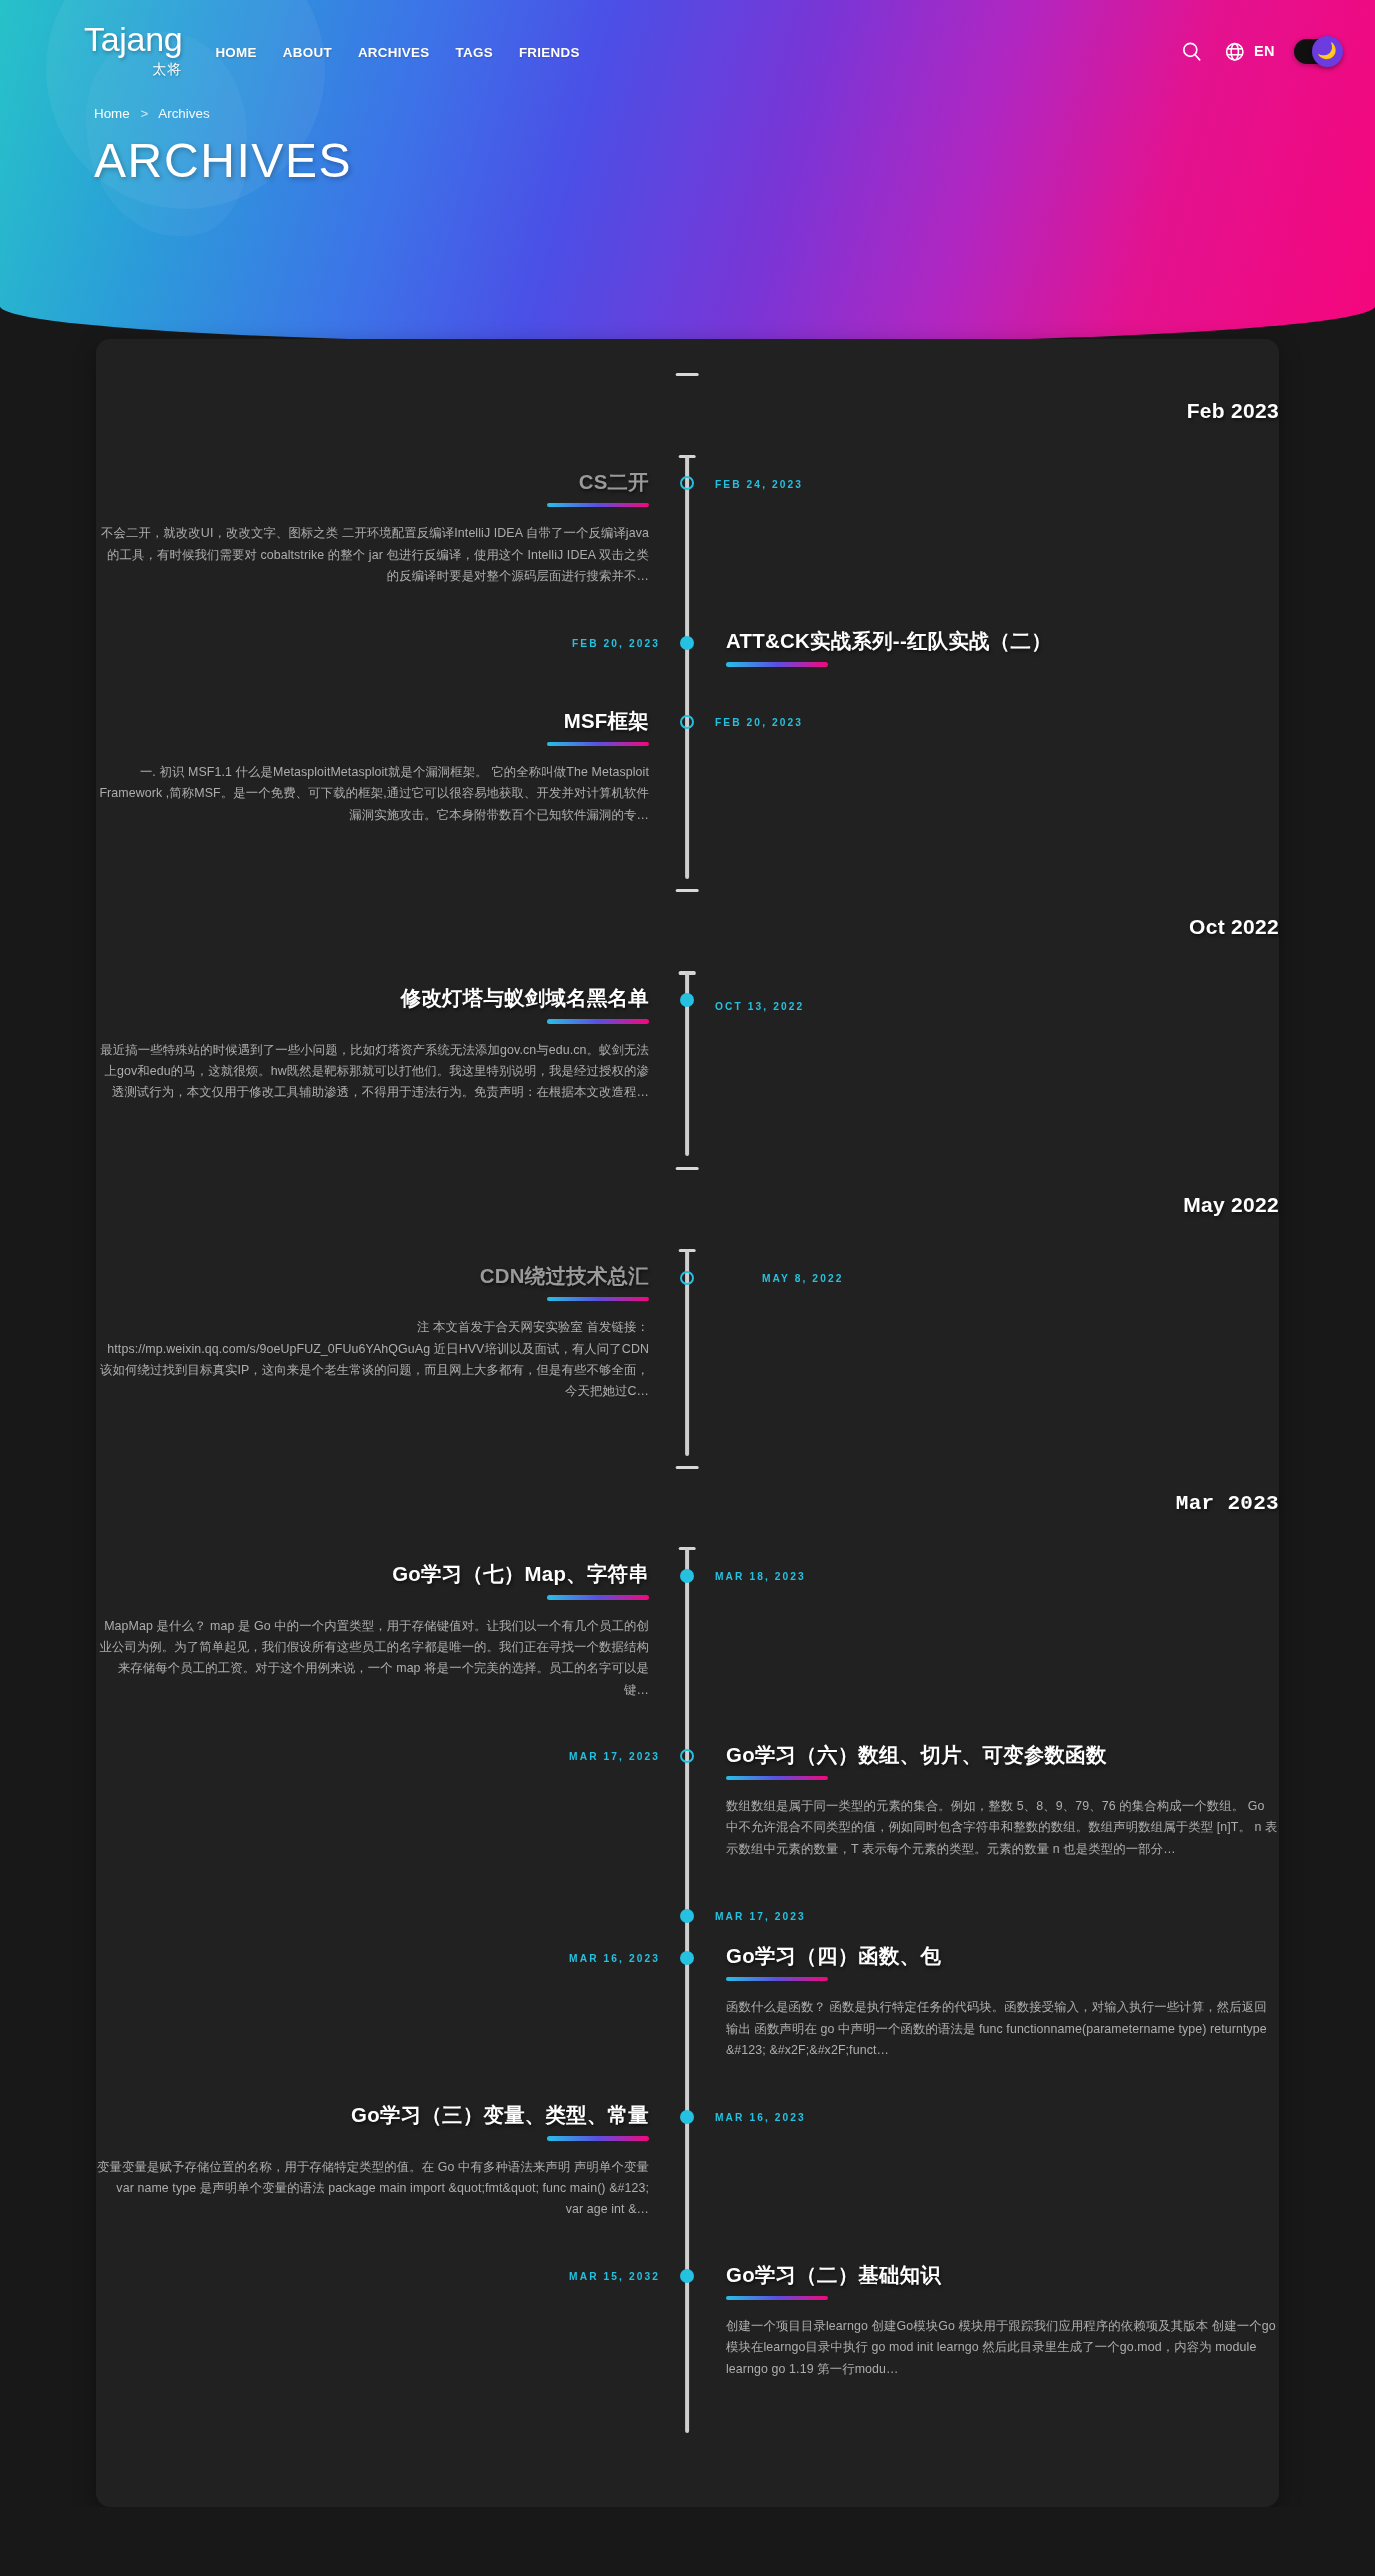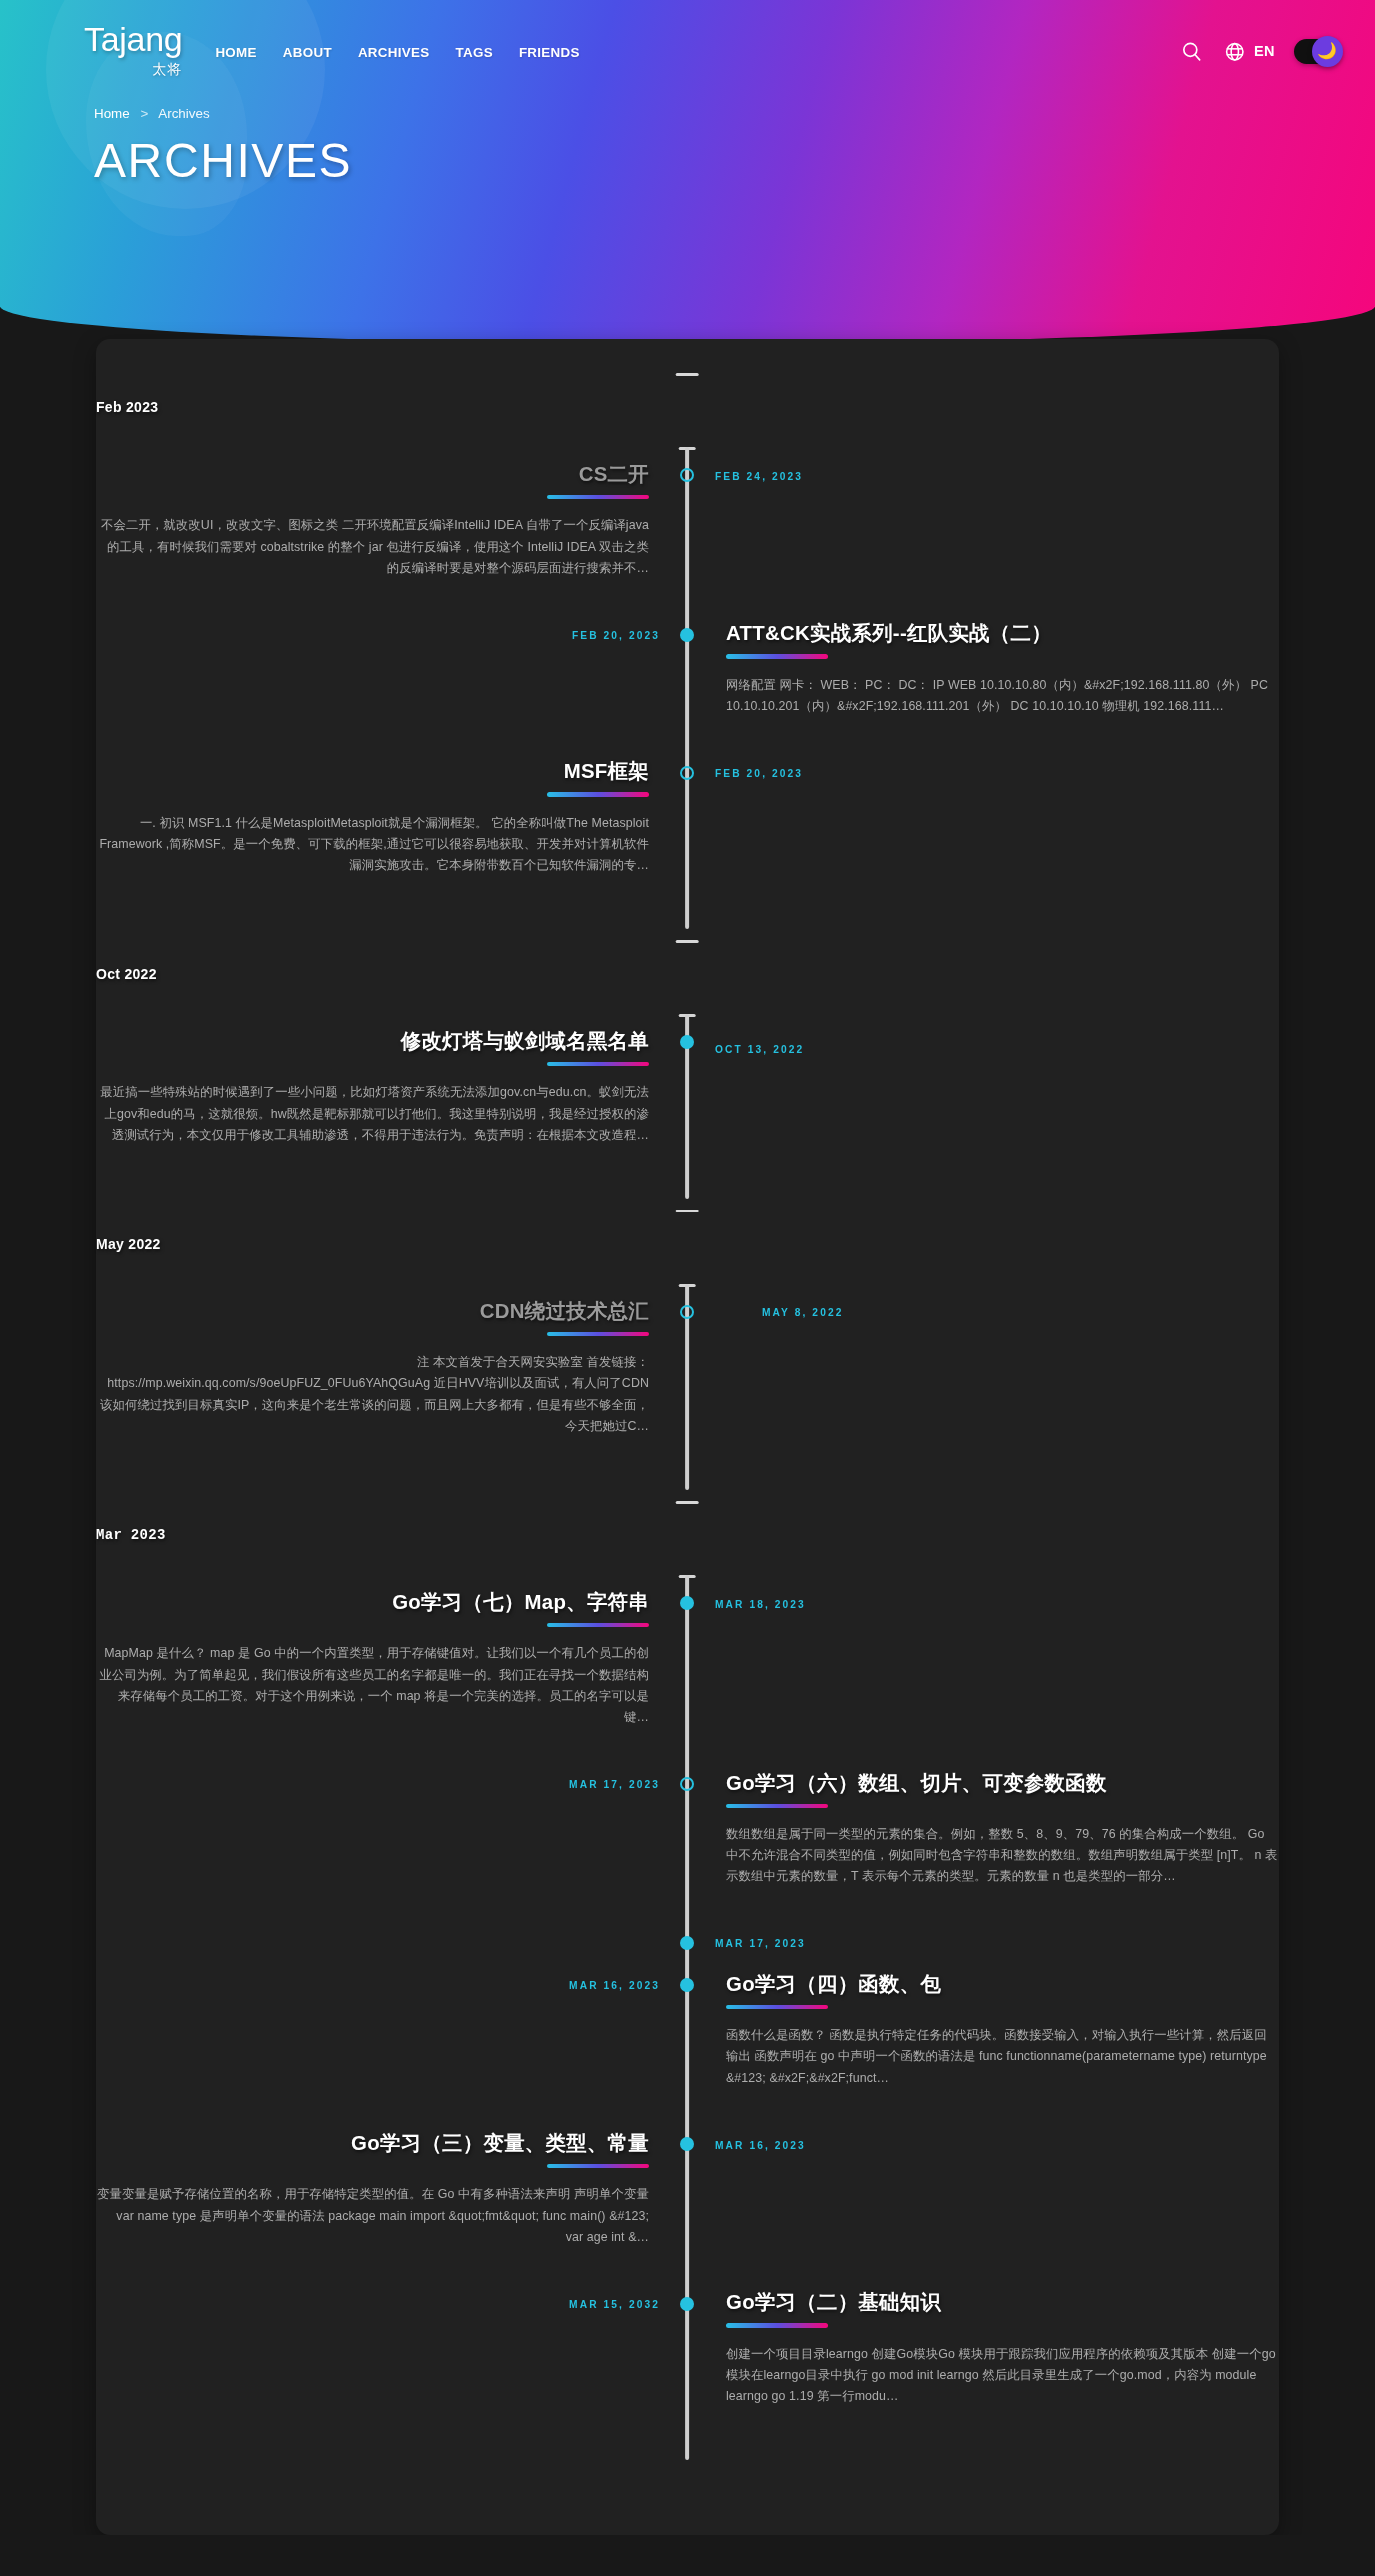--- a/index.html
+++ b/index.html
@@ -38,21 +38,21 @@
   .page-title{position:relative;z-index:5;margin:11.8px 0 0 94px;color:#fff;font-size:48px;font-weight:400;
     letter-spacing:1.6px;text-shadow:1.6px 2.1px 5.4px rgba(0,0,0,.28);}
 
   
   .panel{position:relative;z-index:6;width:1183px;margin:-32px auto 0 auto;background:#212121;
     border-radius:14px;padding:34px 0 64px 0;box-shadow:0 7.5px 21.5px rgba(0,0,0,.35);}
   .tl{position:relative;width:1183px;}
 
   .seg{position:relative;width:100%;}
   .cap-dash{position:absolute;left:591px;transform:translateX(-50%);width:22.6px;height:2.7px;background:#d8d8d8;border-radius:1.6px;}
-  .month{position:relative;text-align:left;color:#fff;font-size:14px;font-weight:700;letter-spacing:0.3px;
+  .month{position:relative;text-align:right;color:#fff;font-size:21px;font-weight:700;letter-spacing:0.3px;
     text-shadow:1.1px 1.6px 3.2px rgba(0,0,0,.5);}
 
   .line{position:absolute;left:591px;transform:translateX(-50%);width:3.8px;background:#cfcfcf;border-radius:2.1px;}
   .tick{position:absolute;left:591px;transform:translateX(-50%);width:16.6px;height:3.2px;background:#d5d5d5;border-radius:1.6px;}
 
   .row{position:relative;display:flex;width:100%;min-height:5.4px;}
   .side{width:591px;}
   .side.left{padding-right:38px;text-align:right;}
   .side.right{padding-left:38px;text-align:left;}
   .spacer{width:592px;}
@@ -147,21 +147,20 @@
             </div>
             <div class="spacer"></div>
           </div>
           <div class="row" style="position: relative; padding-bottom: 42px;">
             <div class="dot" style="top: 6.4px;"></div>
             <div class="date on-left" style="top: 8.6px;">FEB 20, 2023</div>
             <div class="spacer"></div>
             <div class="side right">
               <a href="#" class="post-title" style="display: block; text-decoration: none;">ATT&amp;CK实战系列--红队实战（二）</a>
               <div class="rule"></div>
-              <div class="excerpt">网络配置 网卡： WEB： PC： DC： IP WEB 10.10.10.80（内）&amp;#x2F;192.168.111.80（外） PC 10.10.10.201（内）&amp;#x2F;192.168.111.201（外） DC 10.10.10.10 物理机 192.168.111…</div>
             </div>
           </div>
           <div class="row" style="position: relative; padding-bottom: 42px;">
             <div class="dot ring" style="top: 6.4px;"></div>
             <div class="date on-right" style="top: 8.6px;">FEB 20, 2023</div>
             <div class="side left">
               <a href="#" class="post-title" style="display: block; text-decoration: none;">MSF框架</a>
               <div class="rule"></div>
               <div class="excerpt">一. 初识 MSF1.1 什么是MetasploitMetasploit就是个漏洞框架。 它的全称叫做The Metasploit Framework ,简称MSF。是一个免费、可下载的框架,通过它可以很容易地获取、开发并对计算机软件漏洞实施攻击。它本身附带数百个已知软件漏洞的专…</div>
             </div>

